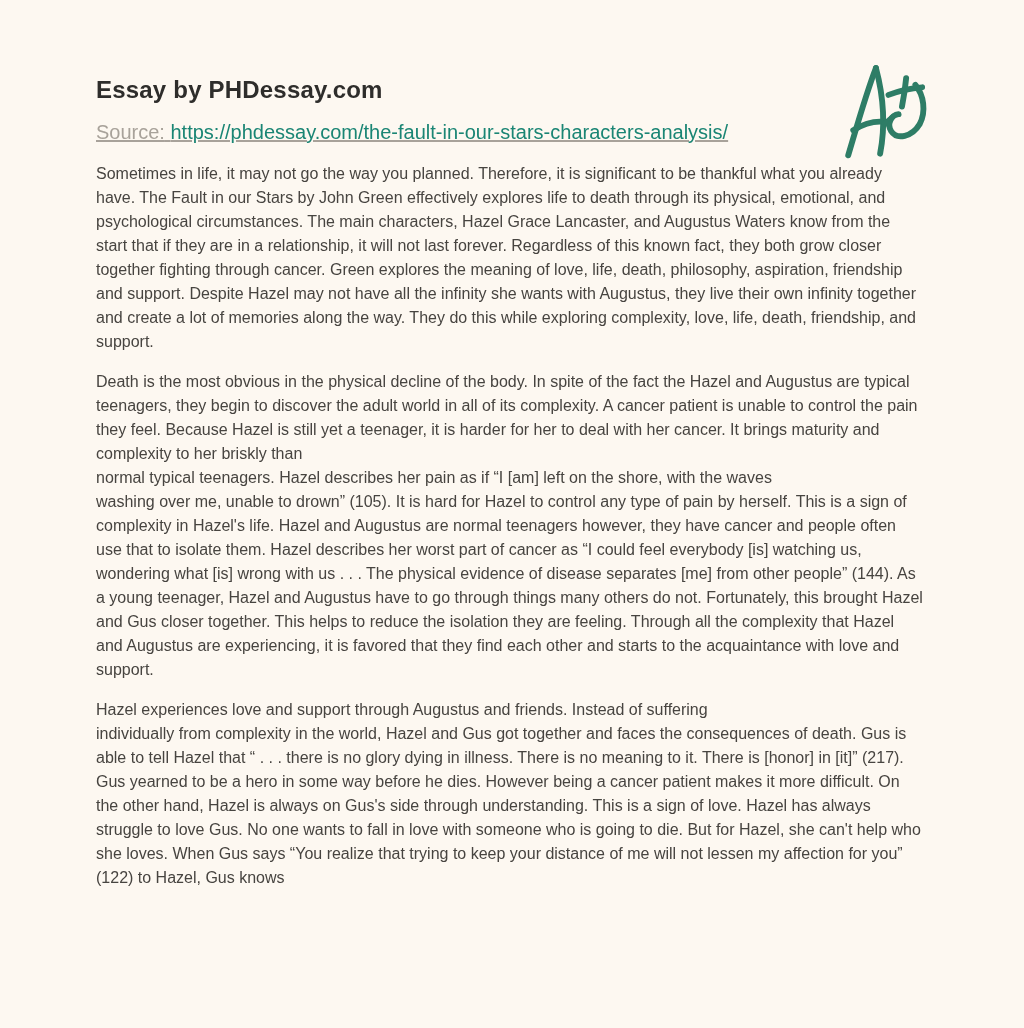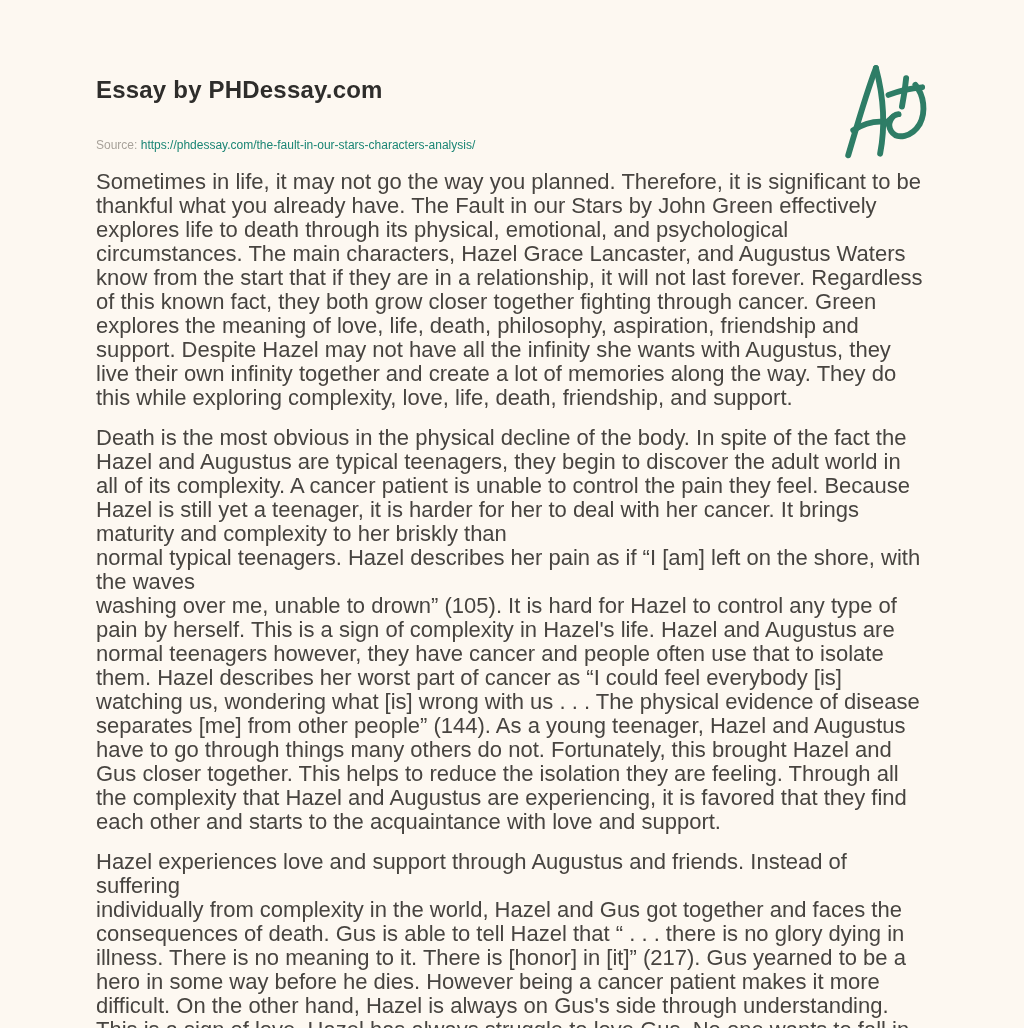--- a/index.html
+++ b/index.html
@@ -18,23 +18,24 @@
   .content {
     padding: 76px 100px 0 96px;
   }
   .site-title {
     font-size: 24px;
     font-weight: bold;
     color: #2e2d2b;
     letter-spacing: 0.2px;
   }
   .source-line {
-    margin-top: 34px;
-    font-size: 12px;
+    margin-top: 17px;
+    font-size: 20px;
     color: #a8a29a;
+    text-decoration: underline;
   }
   .source-line a {
     color: #1a8574;
     text-decoration: none;
   }
   .logo {
     position: absolute;
     top: 56px;
     right: 96px;
     width: 84px;
@@ -44,21 +45,21 @@
     margin-top: 91px;
     font-size: 30px;
     font-weight: bold;
     color: #242321;
     letter-spacing: -0.2px;
   }
   .essay-body {
     margin-top: 18px;
   }
   .essay-body p {
-    font-size: 22px;
+    font-size: 16px;
     line-height: 24px;
     color: #474440;
     margin-bottom: 16px;
     white-space: pre-line;
   }
 </style>
 </head>
 <body>
 
 <div class="page">

